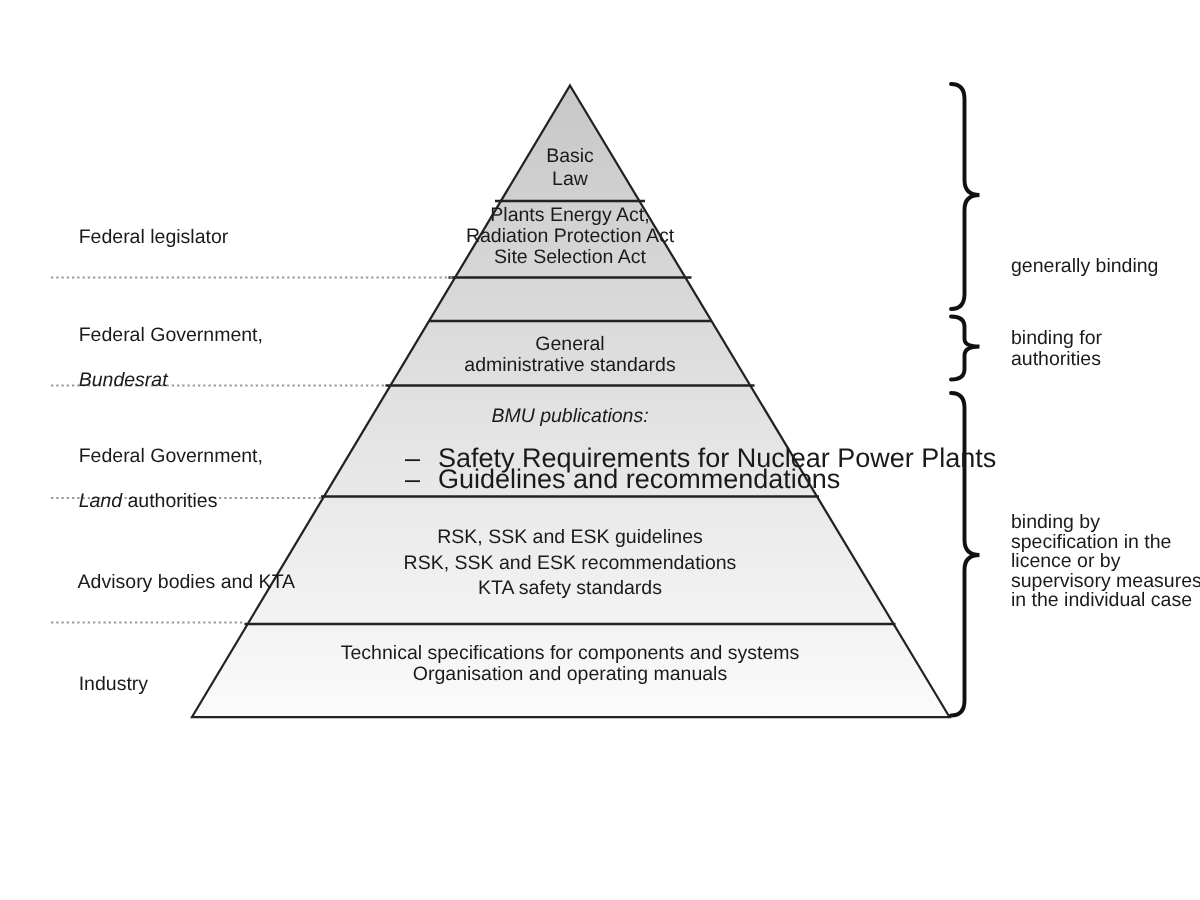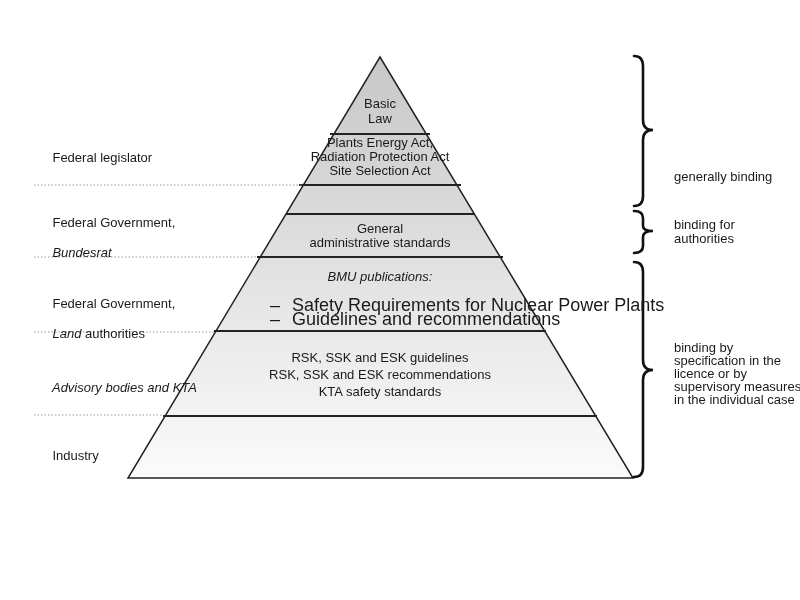--- a/index.html
+++ b/index.html
@@ -59,33 +59,35 @@
   <div class="bmu-item" style="top:284px;">
     <span class="dash">–</span><span>Safety Requirements for Nuclear Power Plants</span>
   </div>
   <div class="bmu-item" style="top:298px;">
     <span class="dash">–</span><span>Guidelines and recommendations</span>
   </div>
 
   <div class="txt center-block" style="top:349px;line-height:17px;">RSK, SSK and ESK guidelines
 RSK, SSK and ESK recommendations
 KTA safety standards</div>
+  <div class="txt center-block" style="top:428px;">Technical specifications for components and systems
+Organisation and operating manuals</div>
 
   <div class="txt left-label" style="top:135px;">
     <span>Federal legislator</span>
   </div>
   <div class="txt left-label" style="top:200px;">
     <span>Federal Government,</span><br>
     <i>Bundesrat</i><span></span>
   </div>
   <div class="txt left-label" style="top:281px;">
     <span>Federal Government,</span><br>
     <i>Land</i><span> authorities</span>
   </div>
-  <div class="txt left-label" style="top:365px;font-style:italic;">
+  <div class="txt left-label" style="top:365px;">
     <span>Advisory bodies and KTA</span>
   </div>
   <div class="txt left-label" style="top:433px;">
     <span>Industry</span>
   </div>
 
   <div class="txt right-label" style="top:123px;margin-top:47px;">generally binding</div>
   <div class="txt right-label" style="top:218px;">binding for
 authorities</div>
   <div class="txt right-label" style="top:341px;line-height:13px;">binding by

